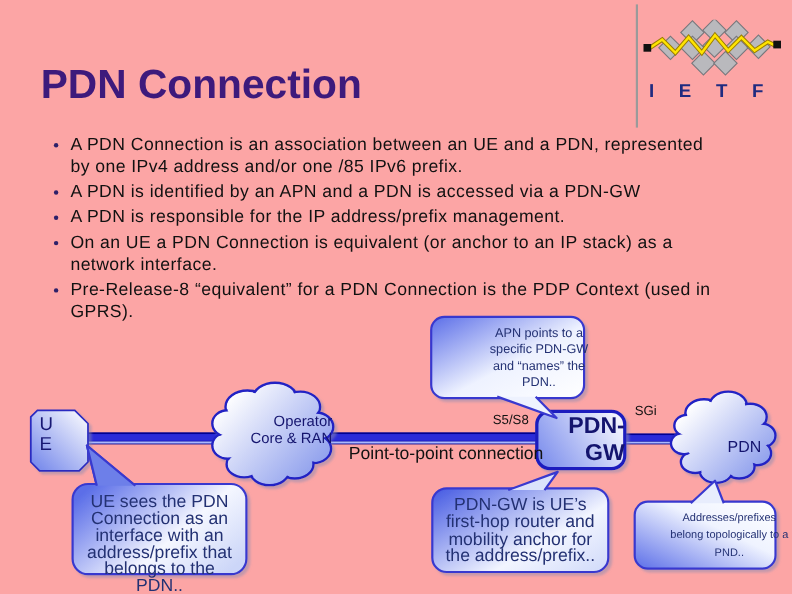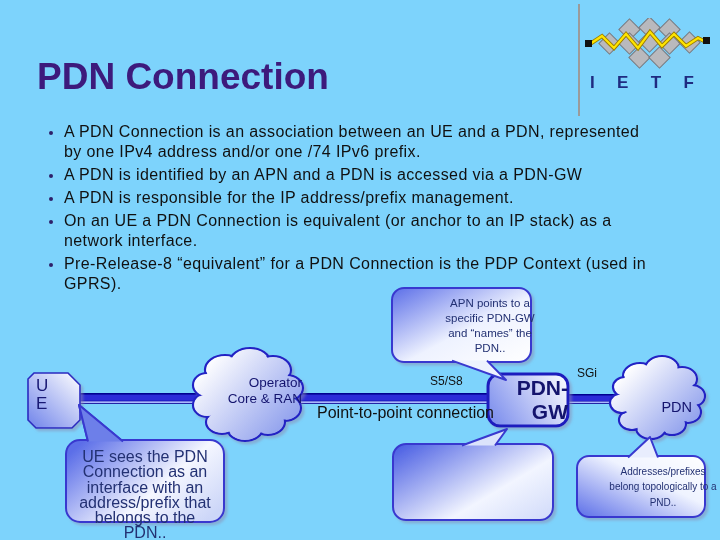--- a/index.html
+++ b/index.html
@@ -1,17 +1,17 @@
 <!DOCTYPE html>
 <html><head>
 <meta charset="utf-8">
 <style>
   html,body{margin:0;padding:0;background:#ffffff;}
   #slide{
-    position:relative;width:720px;height:540px;background:#7dd3fc;overflow:hidden;
+    position:relative;width:720px;height:540px;background:#fca5a5;overflow:hidden;
     font-family:"Liberation Sans",sans-serif;
   }
   .abs{position:absolute;}
   
   #title{
     left:37px;top:57px;font-size:37px;font-weight:bold;color:#3d1a7c;
     letter-spacing:0px;line-height:40px;
   }
   
   #divider{left:578px;top:4px;width:2px;height:112px;background:#9a9a9a;}
@@ -27,21 +27,21 @@
   #diagram-svg{left:0;top:0;width:720px;height:540px;}
   
   .dlabel{color:#111111;font-size:12px;line-height:14px;}
   .nodelabel{color:#14146e;text-align:right;}
   #ue-label{left:36px;top:377px;width:30px;font-size:17px;line-height:18px;
     color:#181874;white-space:pre-line;text-align:left;}
   #operator-label{left:194px;top:375px;width:108px;font-size:13.5px;line-height:16px;}
   #pdngw-label{left:488px;top:374px;width:80px;height:52px;display:flex;
     align-items:center;justify-content:center;font-size:21px;font-weight:bold;}
   #pdn-label{left:622px;top:399px;width:70px;font-size:14.5px;}
-  #s5s8-label{left:430px;top:374px;}
+  #s5s8-label{left:448px;top:374px;}
   #sgi-label{left:577px;top:366px;}
   #p2p-label{left:317px;top:406px;font-size:16px;text-align:right;}
   .callout-text{
     color:#233173;text-align:center;font-size:16px;line-height:15.3px;letter-spacing:0px;
   }
   #callout1-text{left:410px;top:296px;width:104px;font-size:11.5px;line-height:15px;margin-left:28px;}
   #callout2-text{left:72px;top:449px;width:146px;}
   #callout3-text{left:399px;top:452px;width:148px;}
   #callout4-text{left:607px;top:464px;width:112px;font-size:10px;}
 </style>
@@ -68,21 +68,21 @@
       <rect x="68" y="32" width="15" height="15" transform="rotate(45 75.5 39.5)"></rect>
     </g>
     <polyline points="6,26 18,18 30,30 42,16 54,30 66,14 78,28 90,16 102,28 114,20 122,24" fill="none" stroke="#9a7d00" stroke-width="4"></polyline>
     <polyline points="6,26 18,18 30,30 42,16 54,30 66,14 78,28 90,16 102,28 114,20 122,24" fill="none" stroke="#ffe400" stroke-width="2.2"></polyline>
     <rect x="1" y="22" width="7" height="7" fill="#111"></rect>
     <rect x="119" y="19" width="7" height="7" fill="#111"></rect>
     <text x="6" y="70" textLength="114" lengthAdjust="spacing" font-family="Liberation Sans, sans-serif" font-size="17" font-weight="bold" fill="#1f2b80" letter-spacing="10">IETF</text>
   </svg>
 
   <ul class="abs" id="bullets">
-    <li>A PDN Connection is an association between an UE and a PDN, represented by one IPv4 address and/or one /74 IPv6 prefix.</li>
+    <li>A PDN Connection is an association between an UE and a PDN, represented by one IPv4 address and/or one /85 IPv6 prefix.</li>
     <li>A PDN is identified by an APN and a PDN is accessed via a PDN-GW</li>
     <li>A PDN is responsible for the IP address/prefix management.</li>
     <li>On an UE a PDN Connection is equivalent (or anchor to an IP stack) as a network interface.</li>
     <li>Pre-Release-8 “equivalent” for a PDN Connection is the PDP Context (used in GPRS).</li>
   </ul>
 
   <svg class="abs" id="diagram-svg" viewBox="0 0 720 540">
     <defs>
       <filter id="soft" x="-20%" y="-20%" width="140%" height="140%">
         <feDropShadow dx="2.5" dy="2.5" stdDeviation="1.2" flood-color="#8a8ab0" flood-opacity="0.5"></feDropShadow>
@@ -227,15 +227,16 @@
   </div>
   <div class="abs nodelabel" id="pdngw-label">PDN-GW</div>
   <div class="abs nodelabel" id="pdn-label">PDN</div>
 
   <div class="abs dlabel" id="s5s8-label">S5/S8</div>
   <div class="abs dlabel" id="sgi-label">SGi</div>
   <div class="abs dlabel" id="p2p-label">Point-to-point connection</div>
 
   <div class="abs callout-text" id="callout1-text">APN points to a specific PDN-GW and “names” the PDN..</div>
   <div class="abs callout-text" id="callout2-text">UE sees the PDN Connection as an interface with an address/prefix that belongs to the PDN..</div>
+  <div class="abs callout-text" id="callout3-text">PDN-GW is UE’s first-hop router and mobility anchor for the address/prefix..</div>
   <div class="abs callout-text" id="callout4-text">Addresses/prefixes belong topologically to a PND..</div>
 
 </div>
 
 </body></html>

